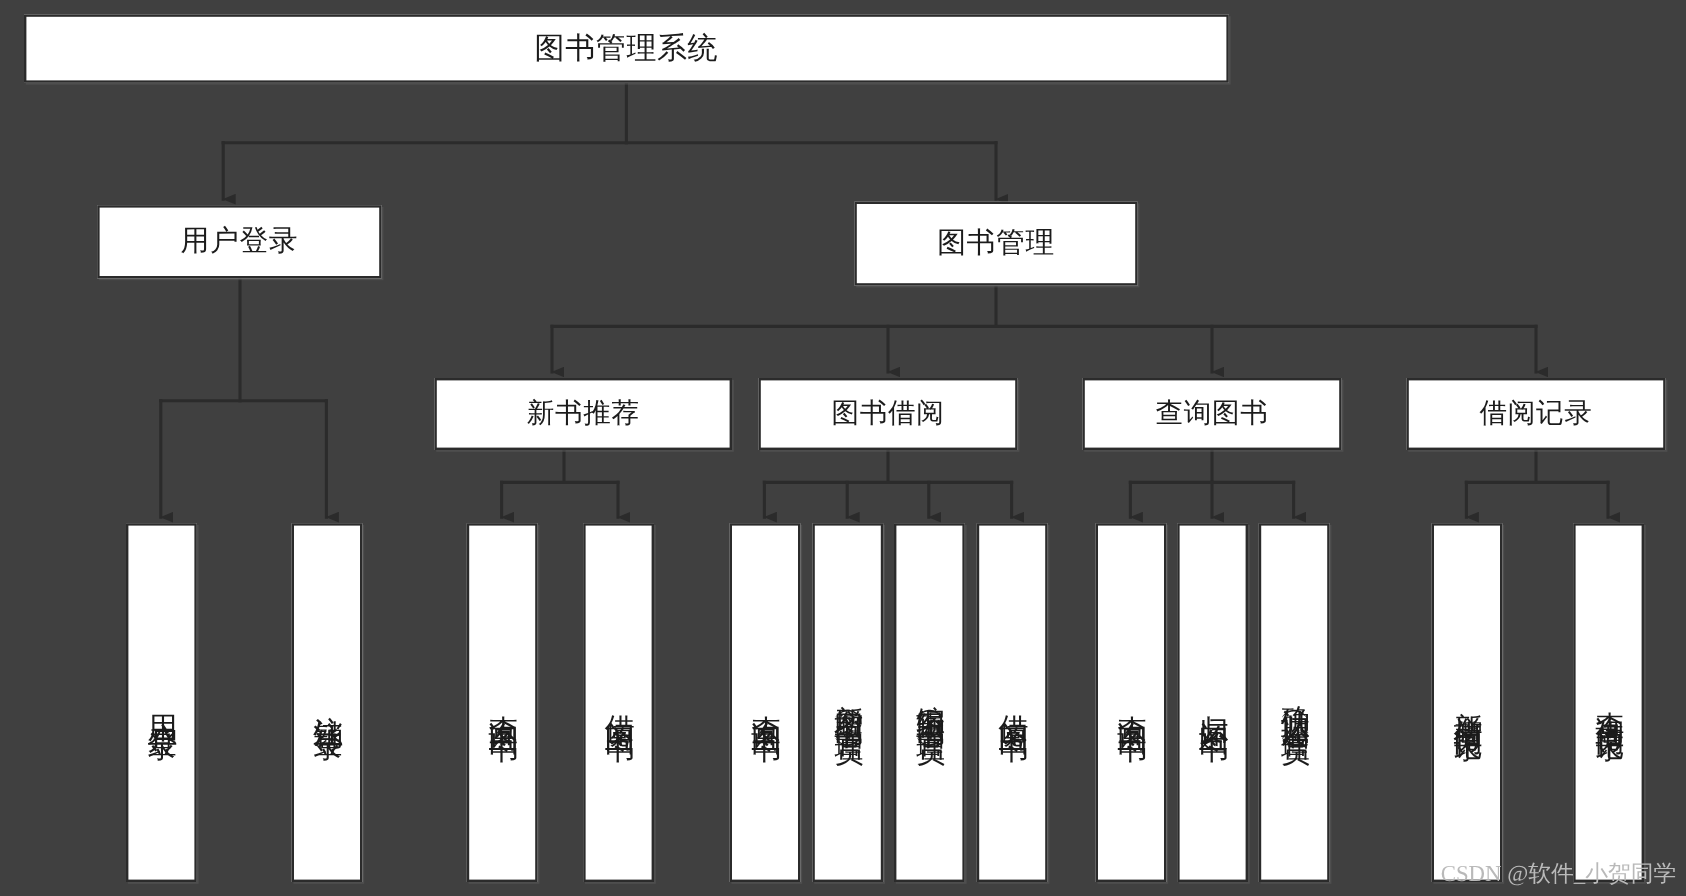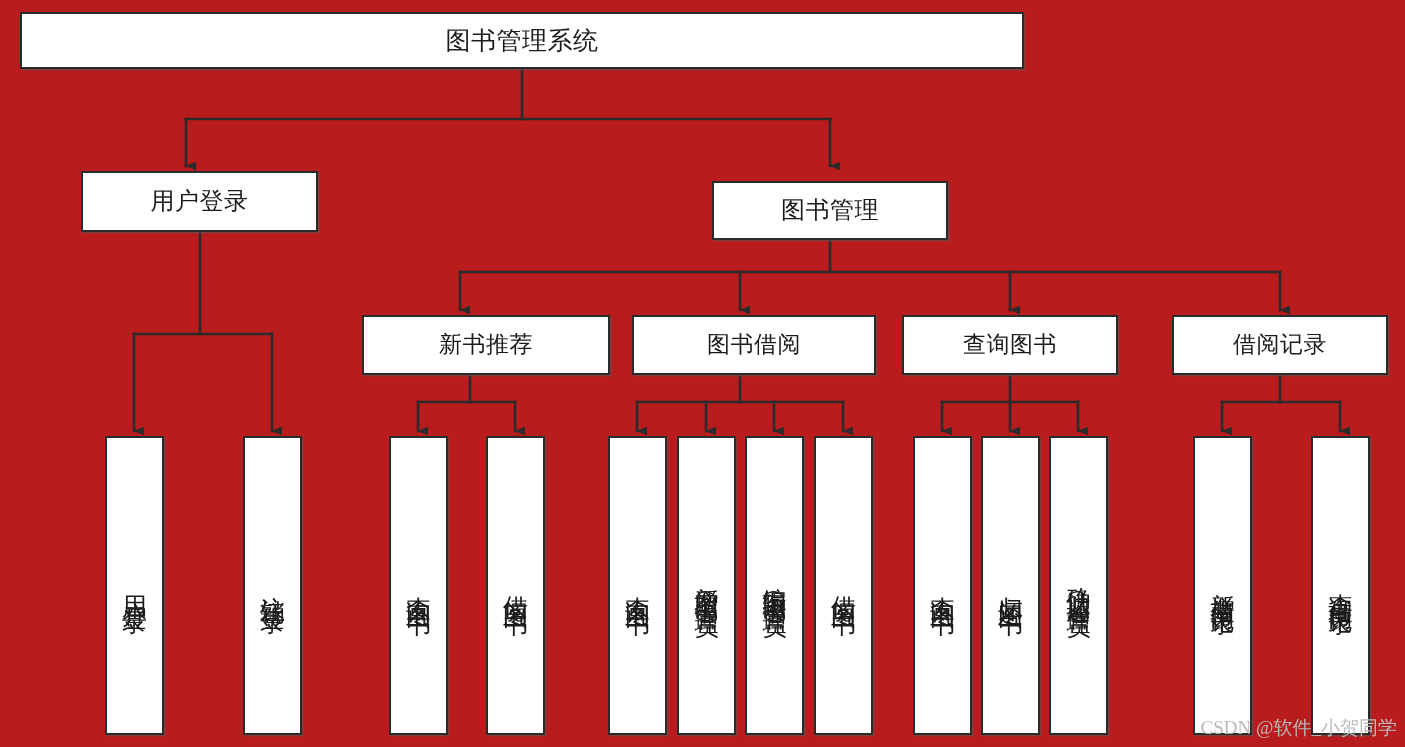--- a/index.html
+++ b/index.html
@@ -8,21 +8,21 @@
     padding: 0;
     background: #ffffff;
   }
   body {
     font-family: "Liberation Sans", "DejaVu Sans", sans-serif;
   }
   #diagram-root {
     position: relative;
     width: 1405px;
     height: 747px;
-    background: #b91c1c;
+    background: #404040;
     overflow: hidden;
   }
   svg#connector-layer {
     position: absolute;
     left: 0;
     top: 0;
     width: 1405px;
     height: 747px;
     pointer-events: none;
   }
@@ -125,29 +125,29 @@
   </svg>
 
   <div class="node-box lvl-root" style="left:20px; top:12px; width:1004px; height:57px;">
     <span class="node-label">图书管理系统</span>
   </div>
 
   <div class="node-box lvl-2" style="left:81px; top:171px; width:237px; height:61px;">
     <span class="node-label">用户登录</span>
   </div>
 
-  <div class="node-box lvl-2" style="left:712px; top:181px; width:236px; height:59px;">
+  <div class="node-box lvl-2" style="left:712px; top:168px; width:236px; height:70px;">
     <span class="node-label">图书管理</span>
   </div>
 
   <div class="node-box lvl-3" style="left:362px; top:315px; width:248px; height:60px;">
     <span class="node-label">新书推荐</span>
   </div>
 
-  <div class="node-box lvl-3" style="left:632px; top:315px; width:244px; height:60px;">
+  <div class="node-box lvl-3" style="left:632px; top:315px; width:216px; height:60px;">
     <span class="node-label">图书借阅</span>
   </div>
 
   <div class="node-box lvl-3" style="left:902px; top:315px; width:216px; height:60px;">
     <span class="node-label">查询图书</span>
   </div>
 
   <div class="node-box lvl-3" style="left:1172px; top:315px; width:216px; height:60px;">
     <span class="node-label">借阅记录</span>
   </div>

